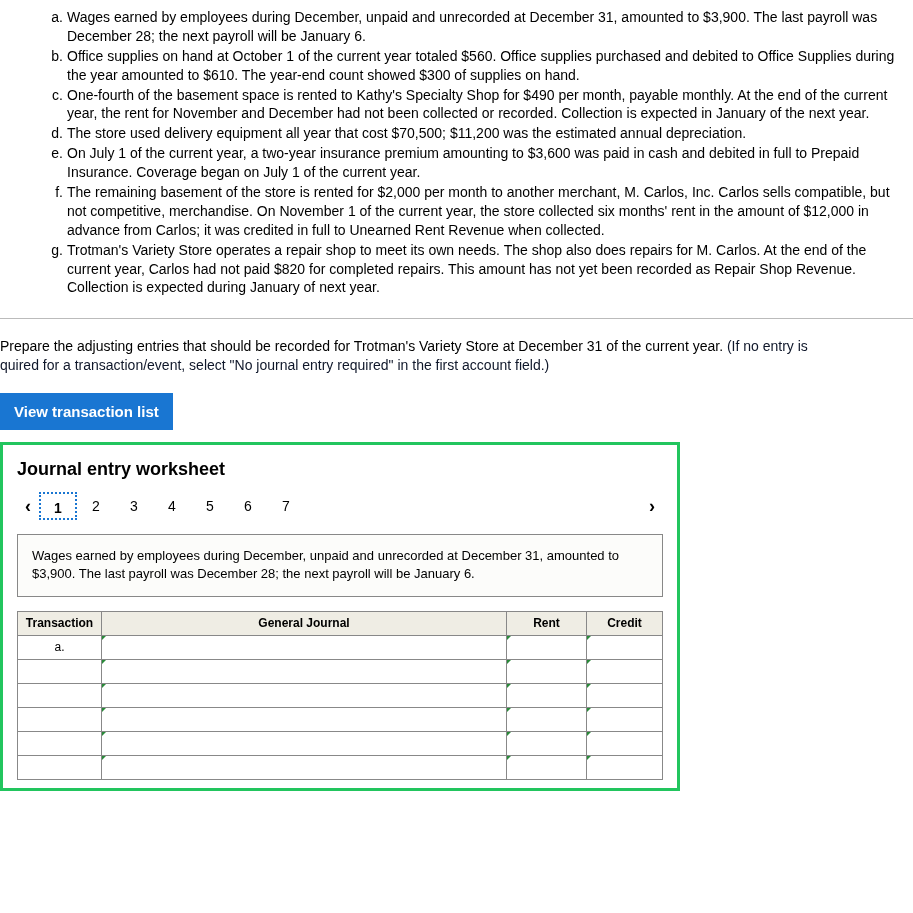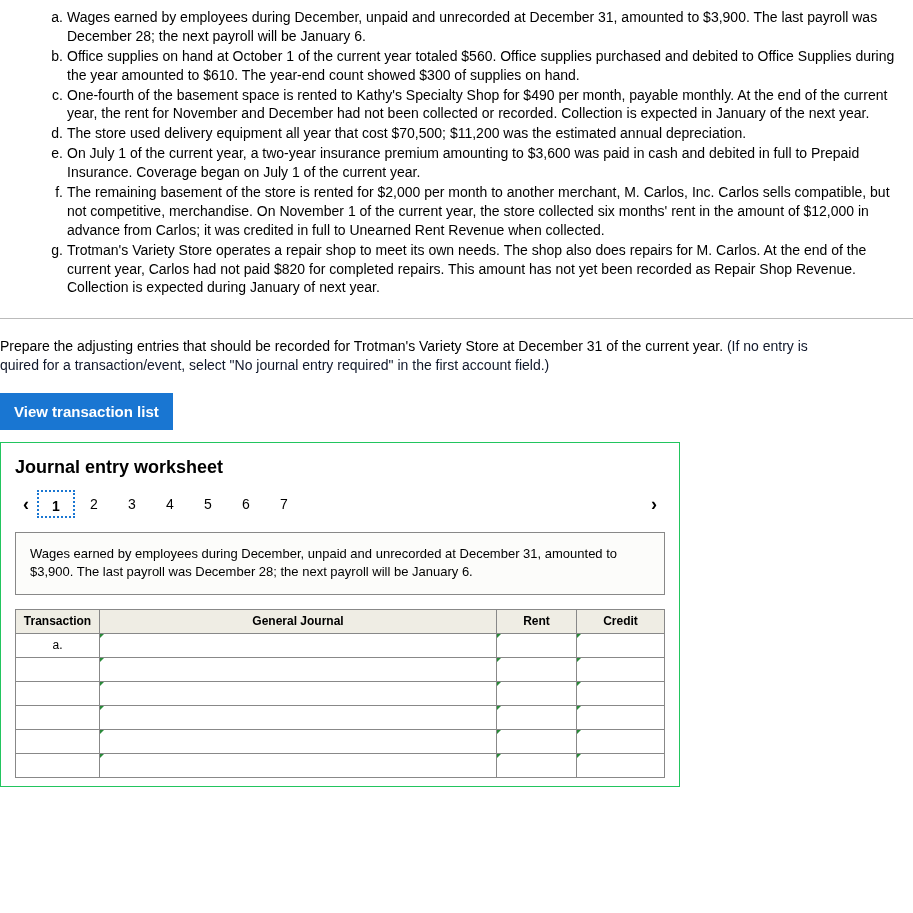--- a/index.html
+++ b/index.html
@@ -43,21 +43,21 @@
     background: #1976d2;
     color: #fff;
     font-weight: bold;
     padding: 10px 14px;
     font-size: 15px;
     border: none;
     cursor: pointer;
     margin-bottom: 12px;
   }
   .worksheet {
-    border: 1px solid #22c55e;
+    border: 3px solid #22c55e;
     width: 680px;
     padding: 14px 14px 8px 14px;
     background: #fff;
   }
   .ws-title {
     font-family: Verdana, Arial, sans-serif;
     font-size: 18px;
     font-weight: bold;
     margin-bottom: 12px;
   }
@@ -114,21 +114,21 @@
     position: relative;
   }
   table.journal th {
     background: #efede4;
     font-weight: bold;
     text-align: center;
   }
   .col-trans { width: 84px; }
   .col-gj { }
   .col-debit { width: 80px; }
-  .col-credit { width: 88px; }
+  .col-credit { width: 76px; }
   td.trans-cell { text-align: center; background: #fff; }
   td.input-cell {
     background: #fff;
   }
   td.input-cell::before {
     content: "";
     position: absolute;
     left: 0; top: 0;
     width: 0; height: 0;
     border-style: solid;

